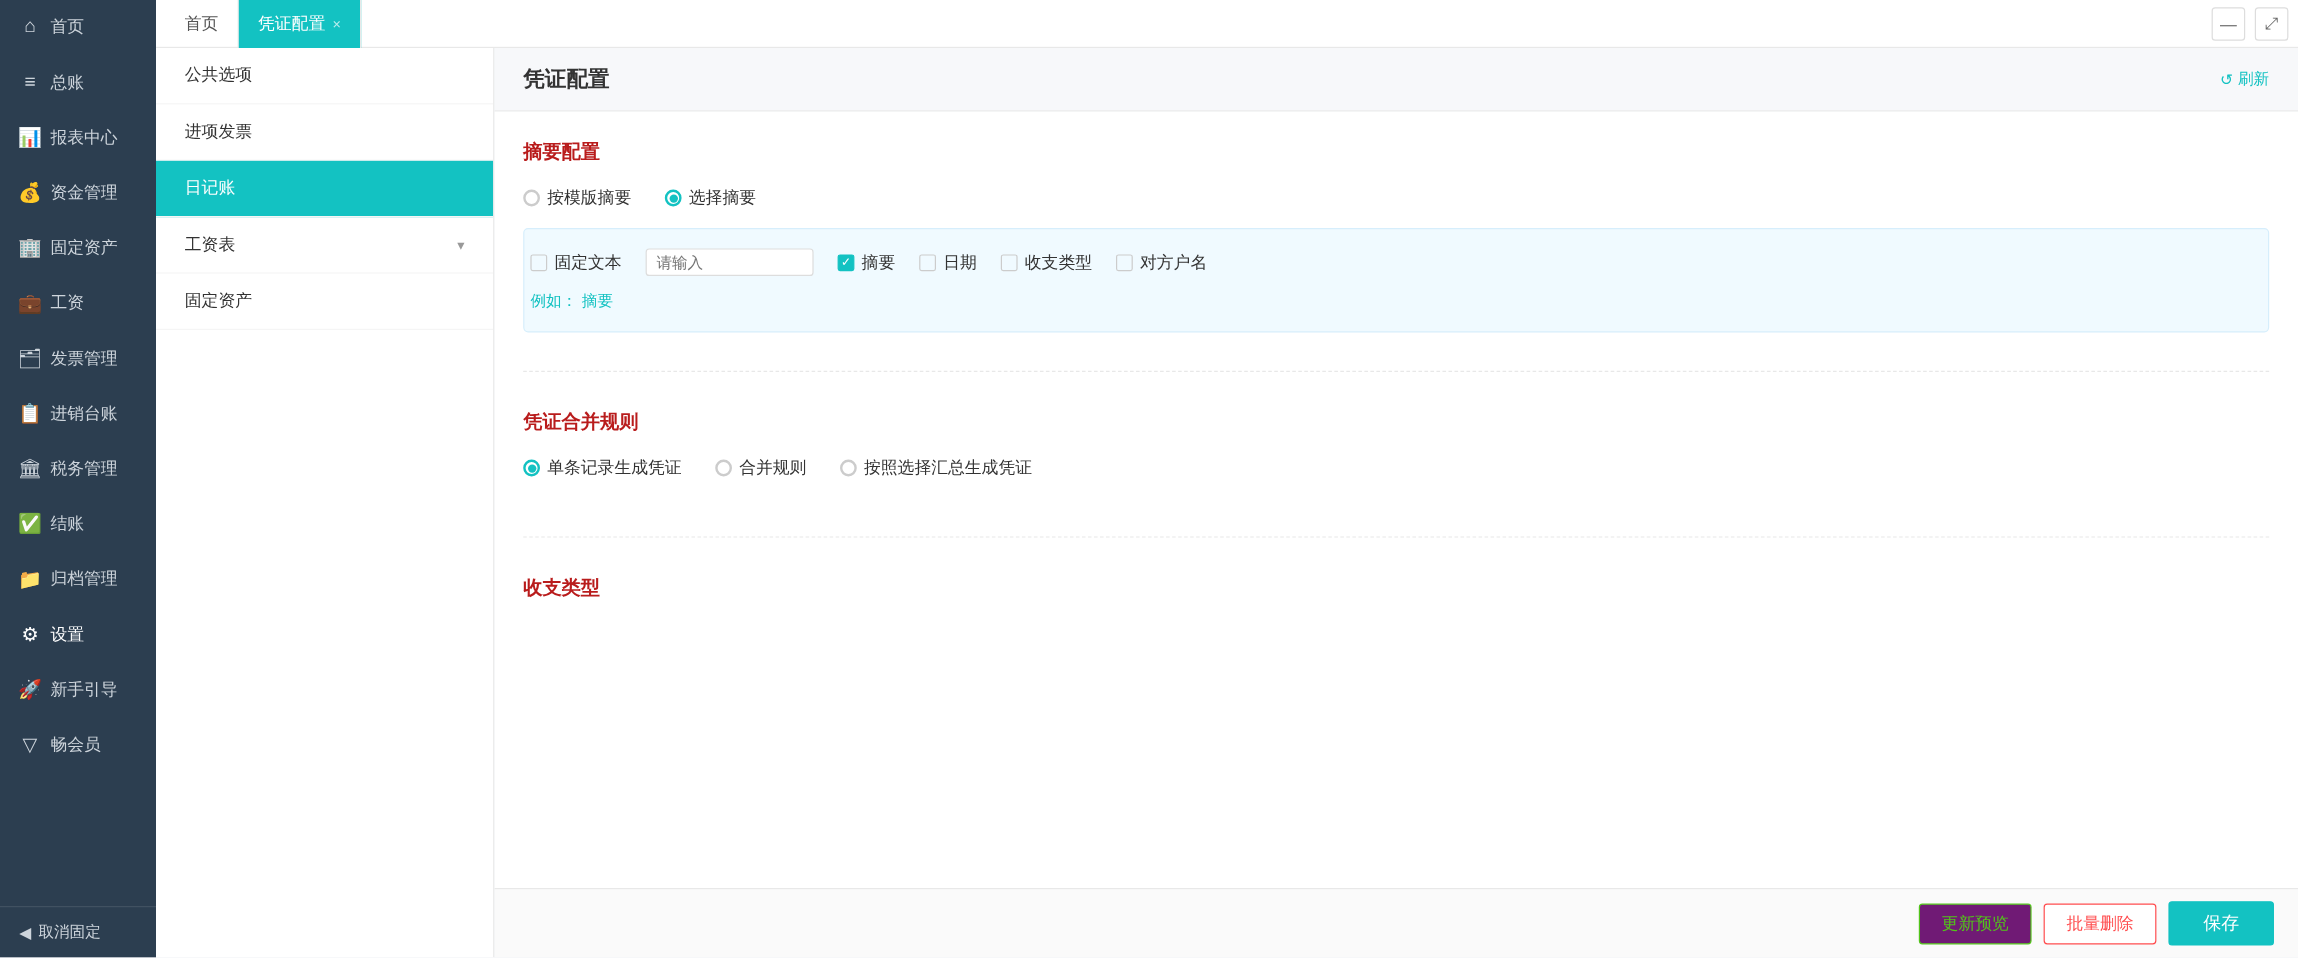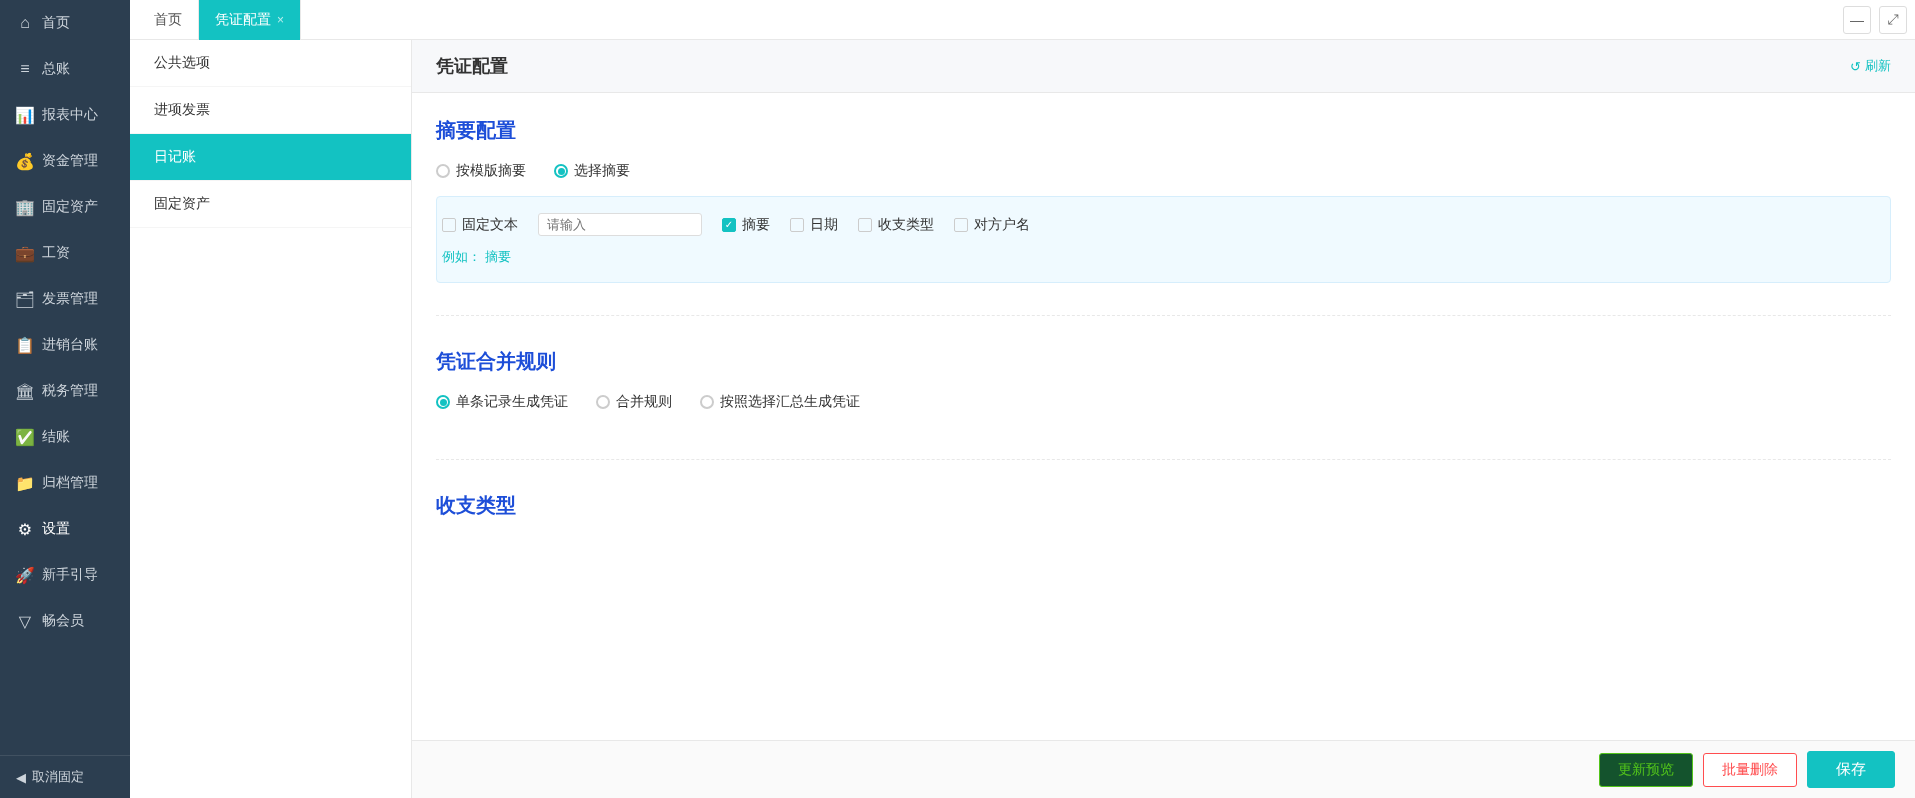--- a/index.html
+++ b/index.html
@@ -163,23 +163,23 @@
     }
 
     
     .section {
       margin-bottom: 32px;
       padding-bottom: 32px;
       border-bottom: 1px dashed #e8e8e8;
     }
     .section:last-child { border-bottom: none; }
     .section-title {
-      font-size: 20px;
+      font-size: 16px;
       font-weight: 600;
-      color: #1d4ed8;
+      color: #b91c1c;
       margin-bottom: 18px;
     }
 
     
     .radio-group {
       display: flex;
       align-items: center;
       gap: 28px;
       margin-bottom: 16px;
     }
@@ -247,21 +247,21 @@
       border-color: #13c2c2;
       color: #fff;
       font-size: 10px;
     }
     .text-input {
       border: 1px solid #ddd;
       border-radius: 3px;
       padding: 3px 8px;
       font-size: 13px;
       color: #999;
-      width: 164px;
+      width: 140px;
       outline: none;
     }
     .example-text {
       color: #13c2c2;
       font-size: 13px;
     }
 
     
     .bottom-bar {
       display: flex;
@@ -276,21 +276,21 @@
     .btn {
       padding: 7px 18px;
       border-radius: 3px;
       font-size: 14px;
       cursor: pointer;
       border: 1px solid transparent;
     }
     .btn-outline-green {
       color: #52c41a;
       border-color: #52c41a;
-      background: #14532d;
+      background: #701a75;
     }
     .btn-outline-red {
       color: #ff4d4f;
       border-color: #ff4d4f;
       background: #fff;
       text-align: right;
     }
     .btn-primary {
       background: #13c2c2;
       color: #fff;
@@ -394,20 +394,24 @@
 
     <div class="left-nav">
       <div class="left-nav-item">
         <span>公共选项</span>
       </div>
       <div class="left-nav-item">
         <span>进项发票</span>
       </div>
       <div class="left-nav-item active">
         <span>日记账</span>
+      </div>
+      <div class="left-nav-item">
+        <span>工资表</span>
+        <span class="chevron">▾</span>
       </div>
       <div class="left-nav-item">
         <span>固定资产</span>
       </div>
     </div>
 
     <div class="right-content">
 
       <div class="page-header">
         <h1 class="page-title">凭证配置</h1>

